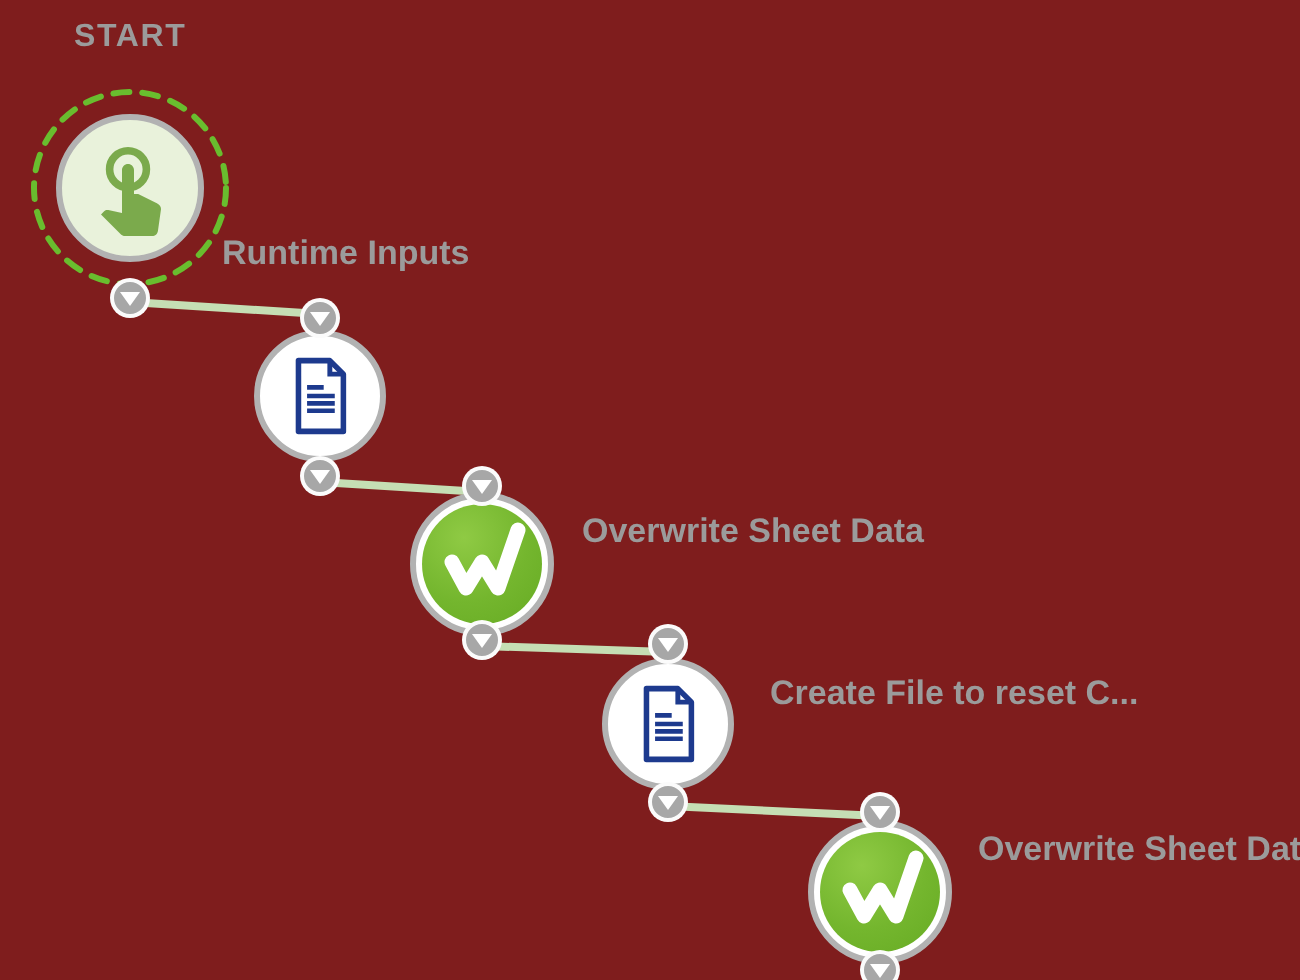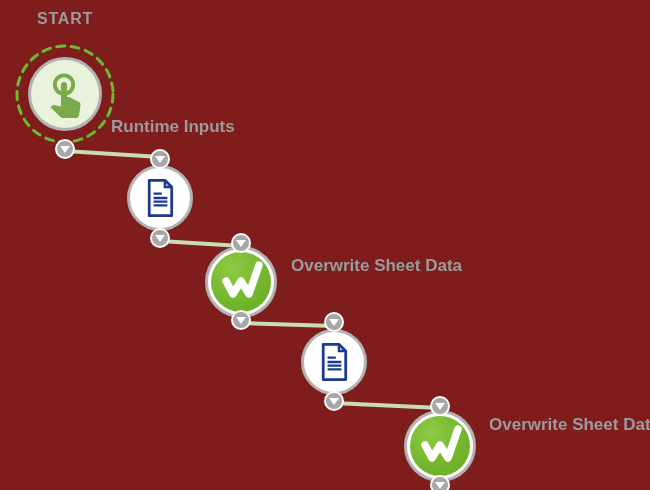--- a/index.html
+++ b/index.html
@@ -104,20 +104,21 @@
   </div>
   <div class="node-label" style="left:291px;top:256px;">Overwrite Sheet Data</div>
 
   <div class="node node-circle doc-bubble" style="left:301px;top:329px;">
     <svg width="34" height="40" viewBox="0 0 22 26">
       <path d="M4 1.5 H14.2 L18.6 5.9 V24.5 H4 Z" fill="#ffffff" stroke="#1d3a8e" stroke-width="1.8" stroke-linejoin="round"></path>
       <path d="M14.2 1.5 V5.9 H18.6" fill="none" stroke="#1d3a8e" stroke-width="1.6"></path>
       <path d="M6.8 10.2 H12.2 M6.8 13 H15.8 M6.8 15.4 H15.8 M6.8 17.8 H15.8" stroke="#1d3a8e" stroke-width="1.5"></path>
     </svg>
   </div>
+  <div class="node-label" style="left:385px;top:337px;">Create File to reset C...</div>
 
   <div class="node node-circle sheet-bubble" style="left:404px;top:410px;">
     <div class="sheet-green">
       <svg width="60" height="60" viewBox="0 0 60 60">
         <path d="M15 29 L22 42 L30 29 L38 42 L48 13" fill="none" stroke="#ffffff" stroke-width="7.5" stroke-linecap="round" stroke-linejoin="round"></path>
       </svg>
     </div>
   </div>
   <div class="node-label" style="left:489px;top:415px;">Overwrite Sheet Data</div>
 

